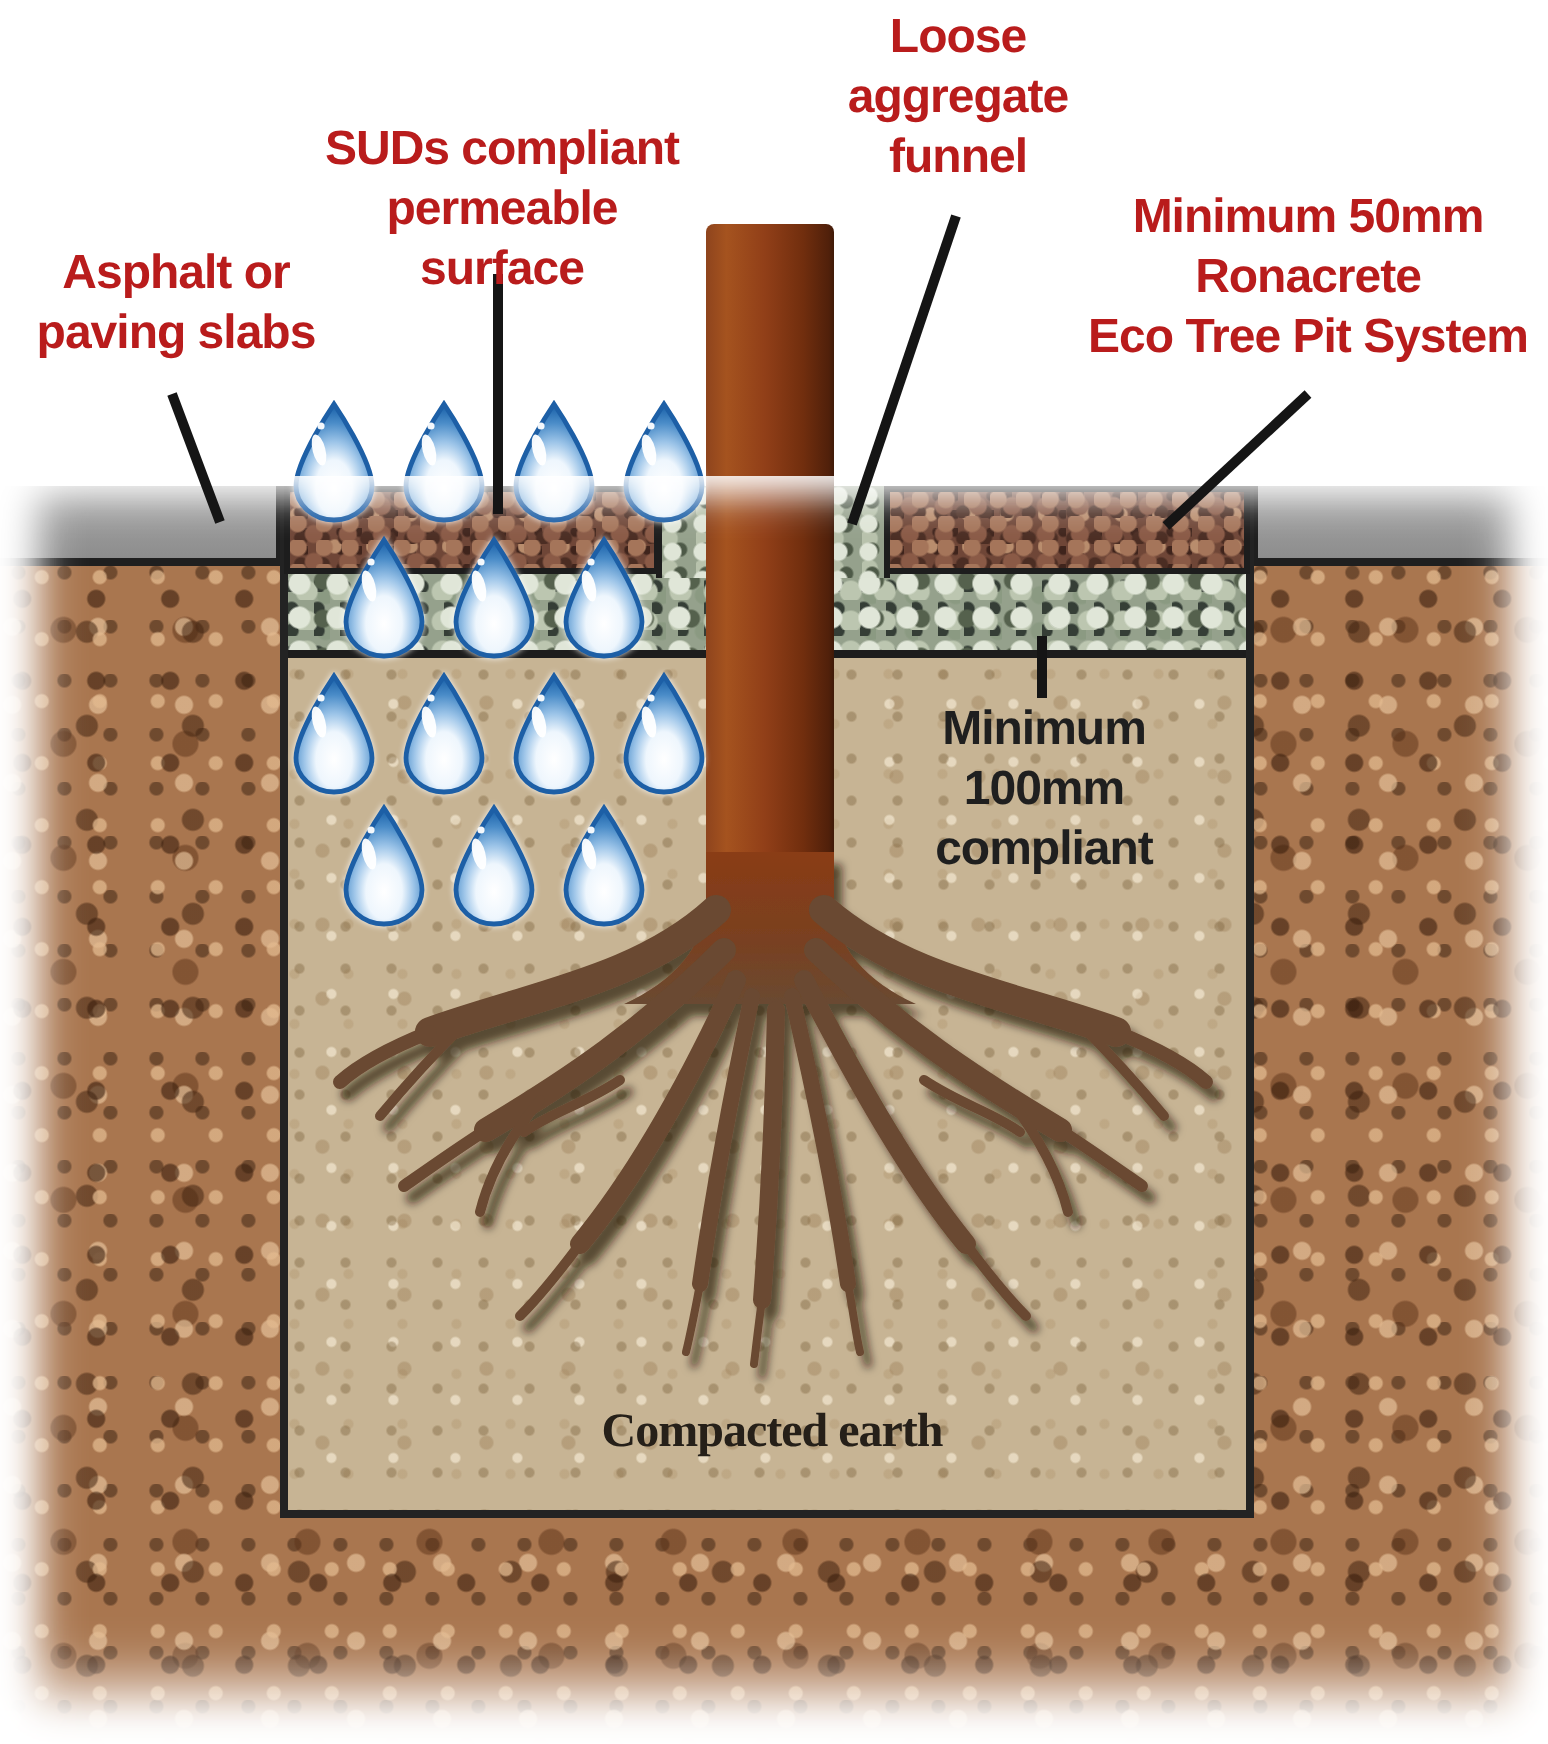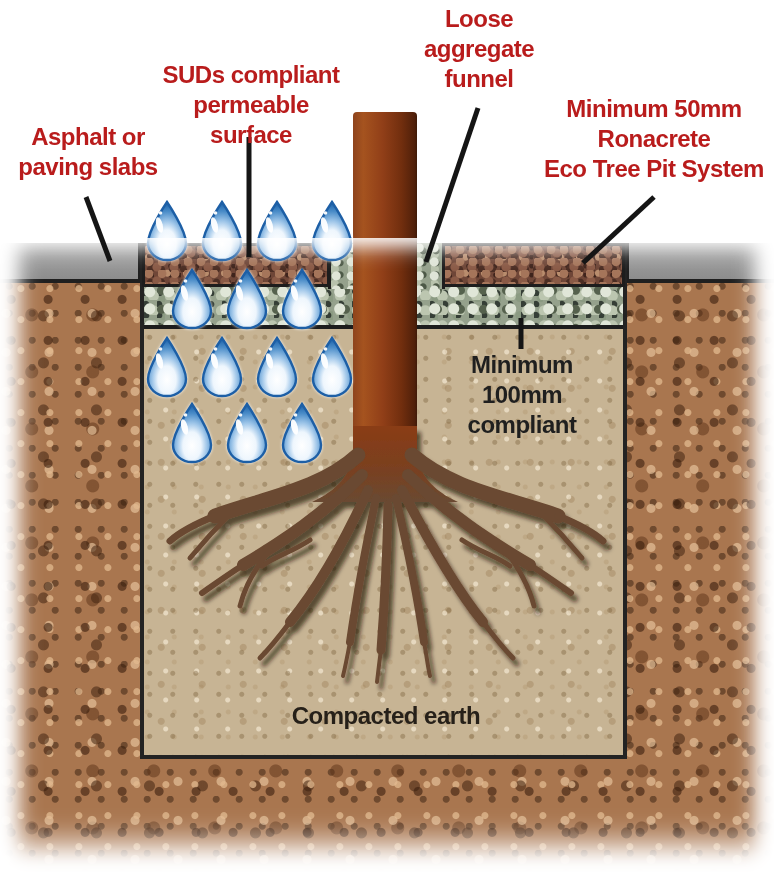--- a/index.html
+++ b/index.html
@@ -246,14 +246,14 @@
 aggregate
 funnel</div>
   <div class="label" style="left:-2px;top:122px;width:180px;">Asphalt or
 paving slabs</div>
   <div class="label" style="left:529px;top:94px;width:250px;">Minimum 50mm
 Ronacrete
 Eco Tree Pit System</div>
   <div class="label agg" style="left:442px;top:350px;width:160px;">Minimum
 100mm
 compliant</div>
-  <div class="label dark-earth" style="left:276px;top:701px;width:220px;">Compacted earth</div>
+  <div class="label dark-earth" style="left:276px;top:701px;width:220px;font-family:Liberation Serif, serif;">Compacted earth</div>
 </div>
 
 </body></html>

